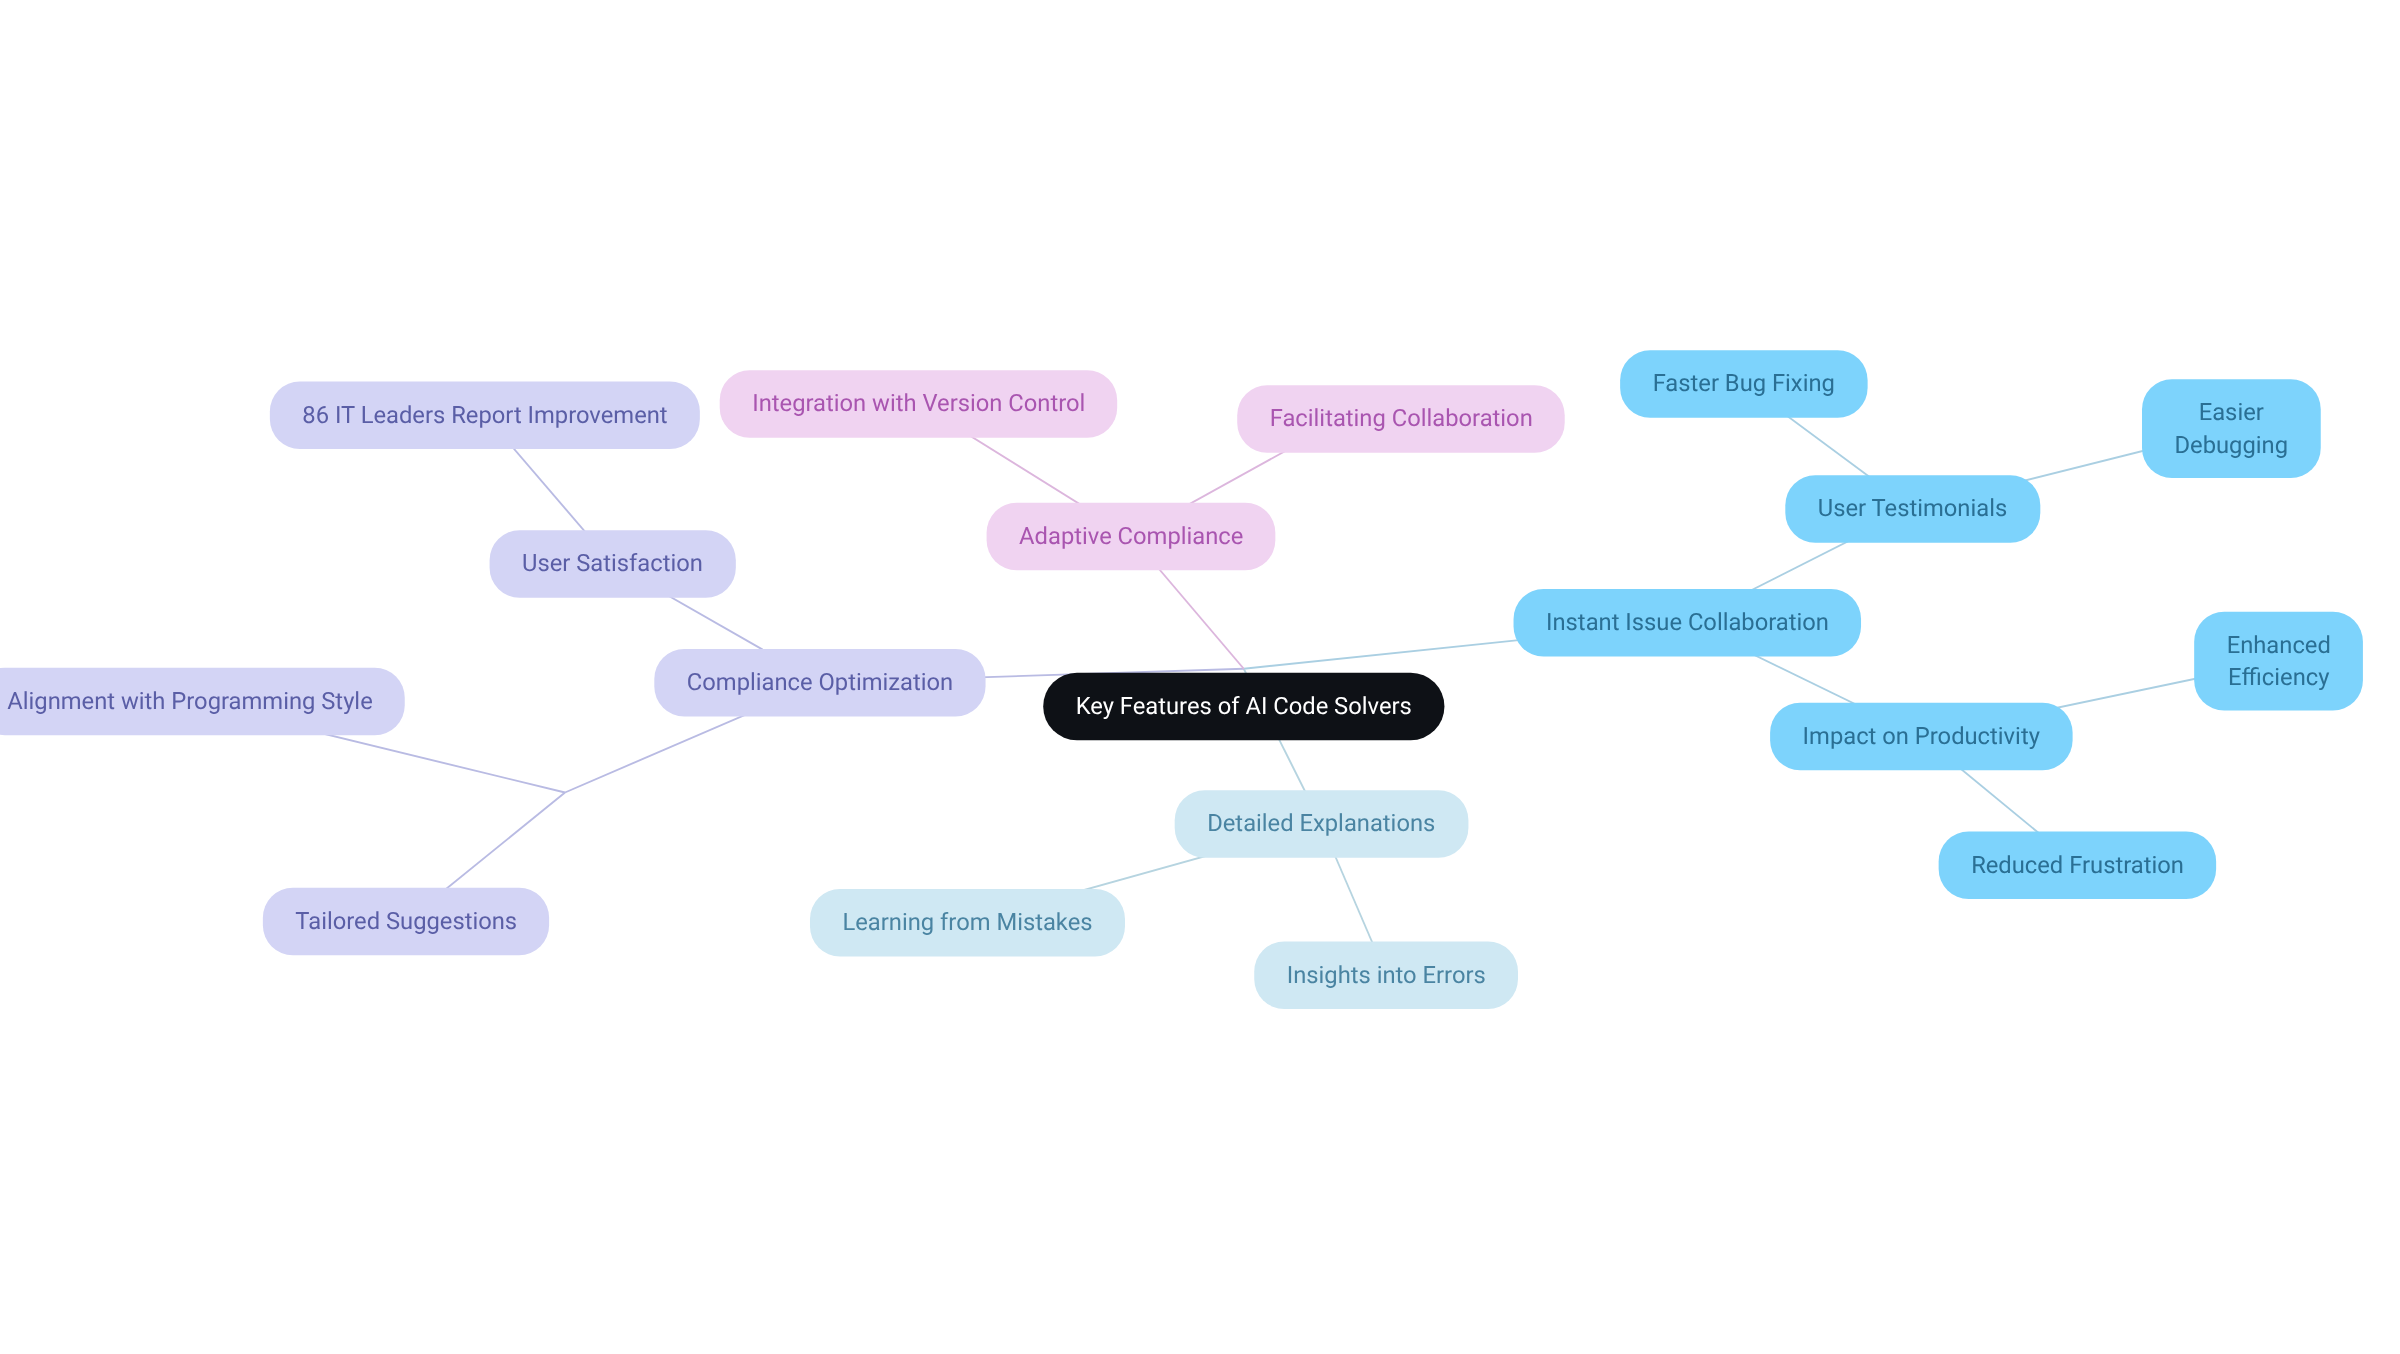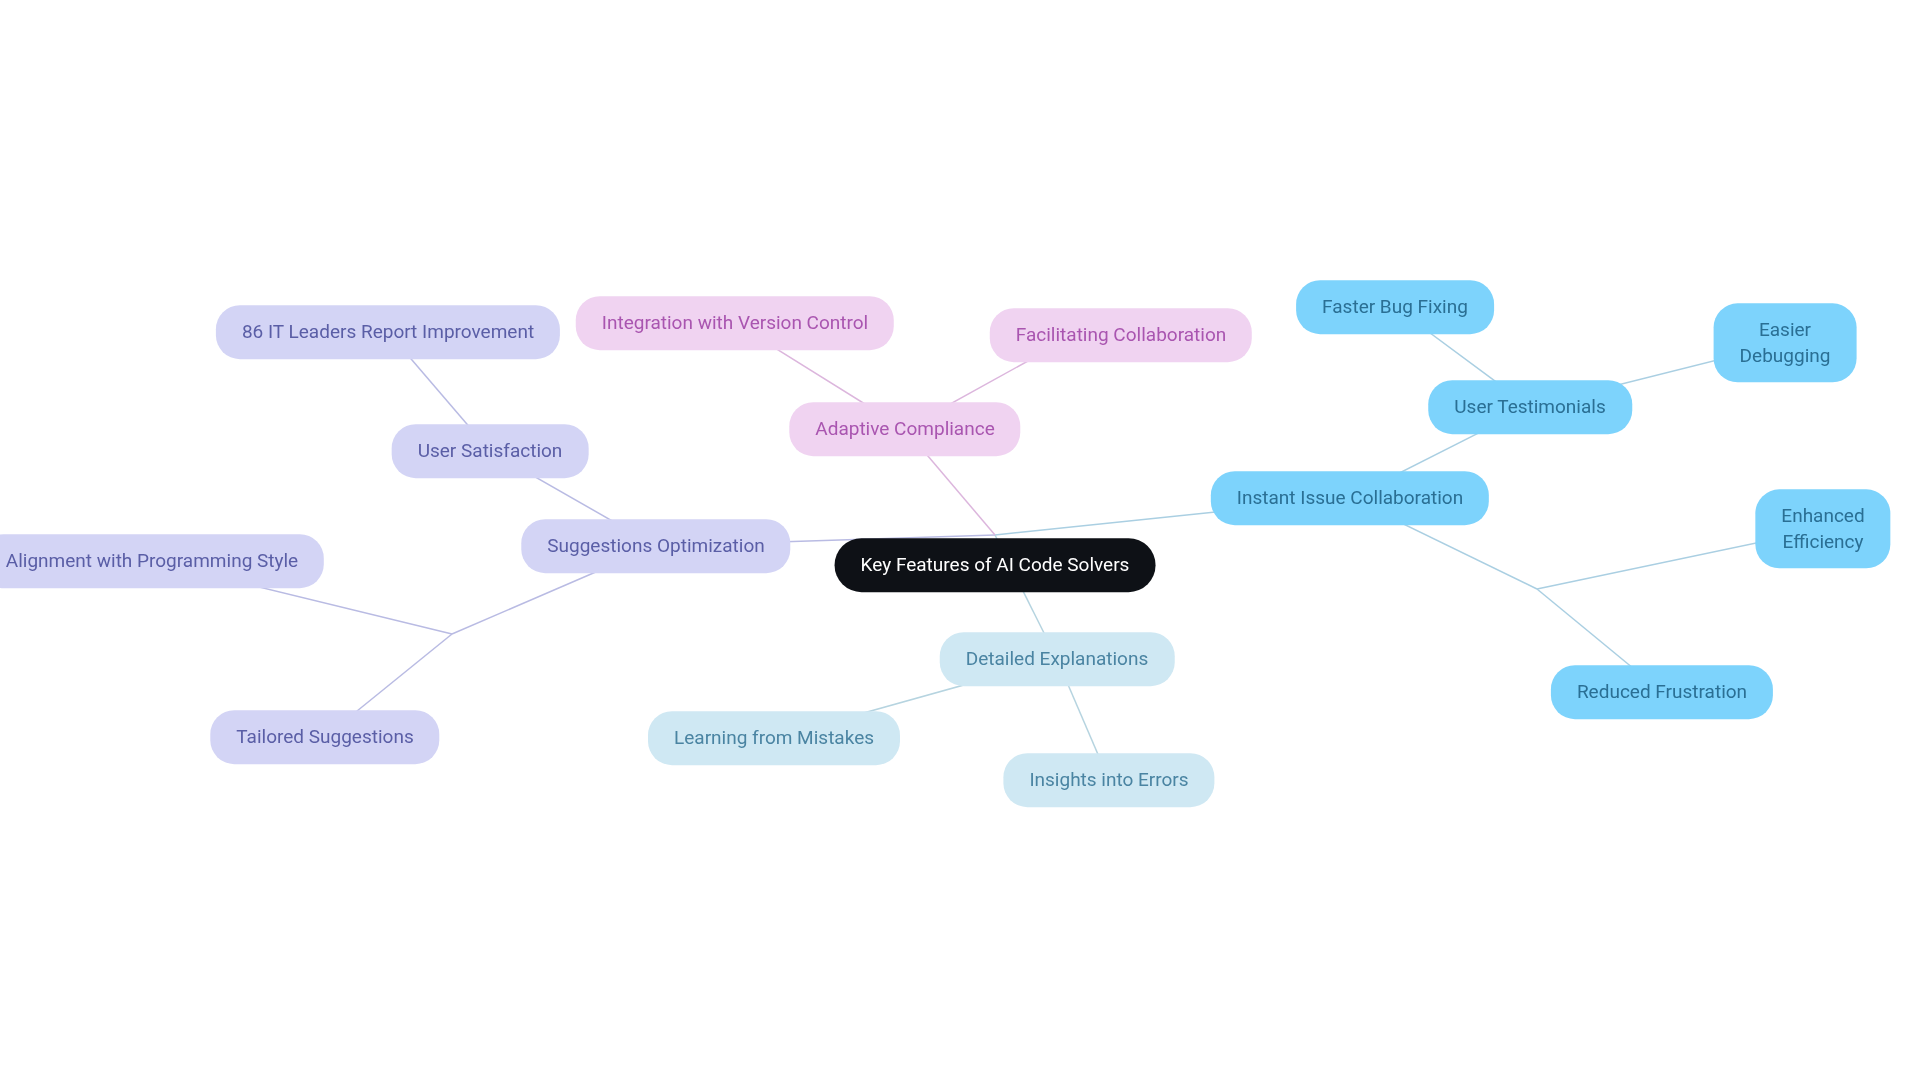--- a/index.html
+++ b/index.html
@@ -83,28 +83,29 @@
       <line x1="905" y1="429" x2="735" y2="323" stroke="#dcb6dd" stroke-width="1.5"></line>
       <line x1="905" y1="429" x2="1075" y2="335" stroke="#dcb6dd" stroke-width="1.5"></line>
     </svg>
 
   <div class="node node-root" style="left: 995px; top: 535px; margin-top: 30px;">Key Features of AI Code Solvers</div>
 
   <div class="node node-blue" style="left: 1350px; top: 498px;">Instant Issue Collaboration</div>
   <div class="node node-blue" style="left: 1530px; top: 407px;">User Testimonials</div>
   <div class="node node-blue" style="left: 1395px; top: 307px;">Faster Bug Fixing</div>
   <div class="node node-blue" style="left: 1785px; top: 343px;">Easier Debugging</div>
+  <div class="node node-blue" style="left: 1537px; top: 589px;">Impact on Productivity</div>
   <div class="node node-blue" style="left: 1823px; top: 529px;">Enhanced Efficiency</div>
   <div class="node node-blue" style="left: 1662px; top: 692px;">Reduced Frustration</div>
 
   <div class="node node-lightblue" style="left: 1057px; top: 659px;">Detailed Explanations</div>
   <div class="node node-lightblue" style="left: 774px; top: 738px;">Learning from Mistakes</div>
   <div class="node node-lightblue" style="left: 1109px; top: 780px;">Insights into Errors</div>
 
-  <div class="node node-purple" style="left: 656px; top: 546px;">Suggestions Optimization</div>
+  <div class="node node-purple" style="left: 656px; top: 546px;">Compliance Optimization</div>
   <div class="node node-purple" style="left: 490px; top: 451px;">User Satisfaction</div>
   <div class="node node-purple" style="left: 388px; top: 332px;">86 IT Leaders Report
 Improvement</div>
   <div class="node node-purple" style="left: 152px; top: 561px;">Alignment with Programming
 Style</div>
   <div class="node node-purple" style="left: 325px; top: 737px;">Tailored Suggestions</div>
 
   <div class="node node-pink" style="left: 905px; top: 429px;">Adaptive Compliance</div>
   <div class="node node-pink" style="left: 735px; top: 323px;">Integration with Version
 Control</div>

